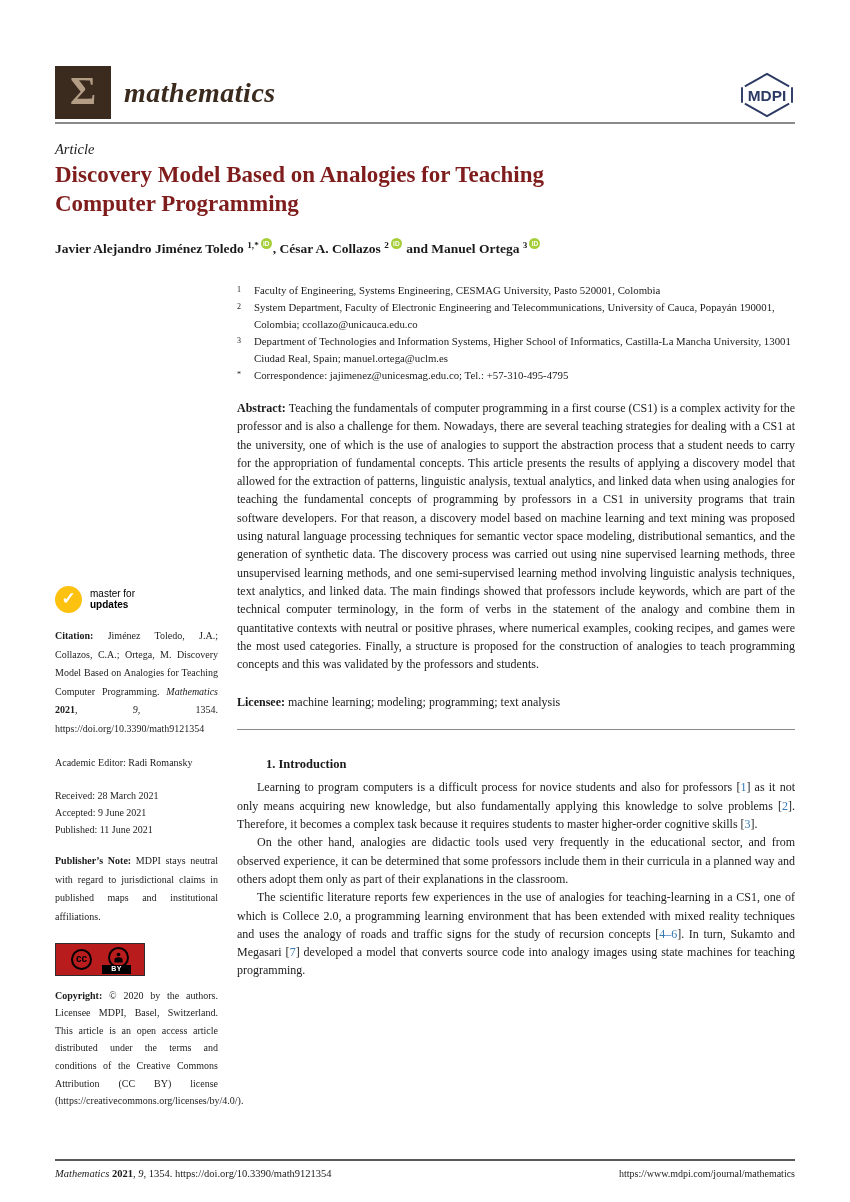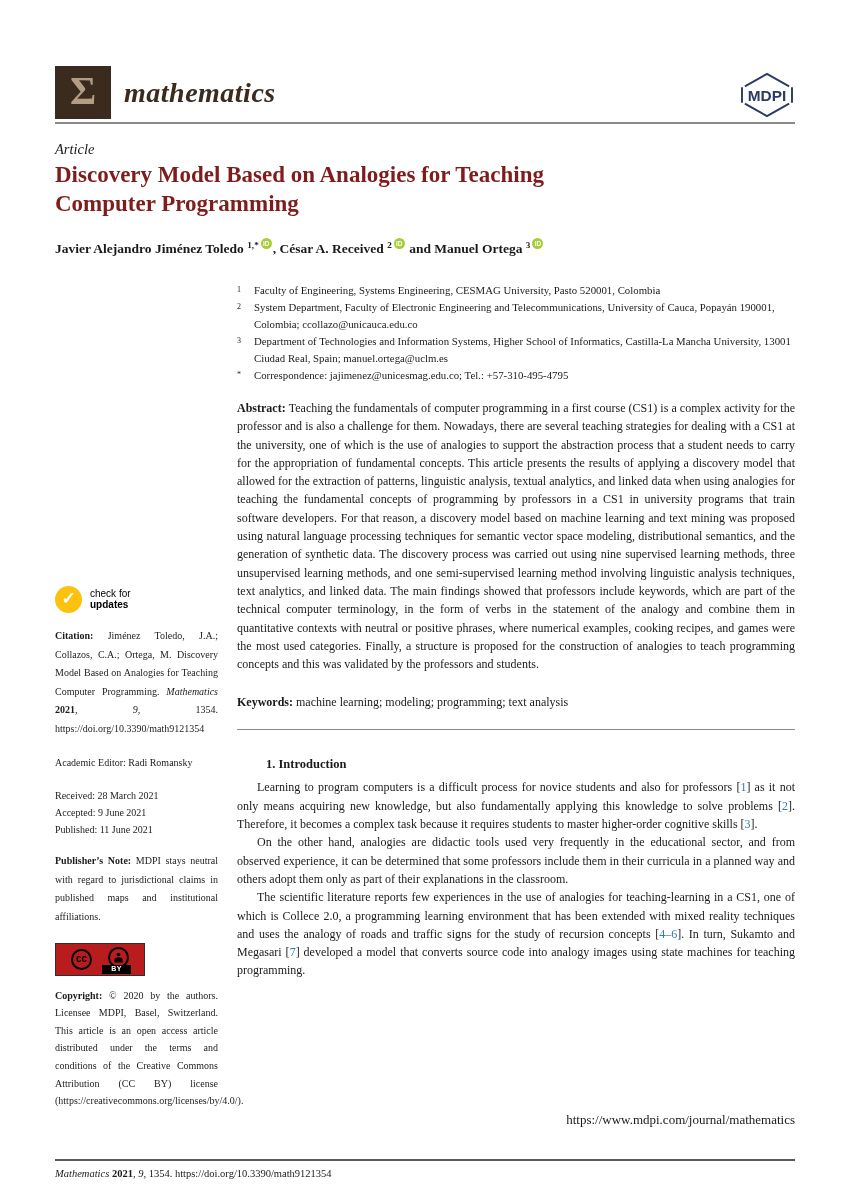--- a/index.html
+++ b/index.html
@@ -83,21 +83,21 @@
   .cc-by-bar {
     position:absolute; right:13px; bottom:1px; width:29px; height:9px; background:#000;
     color:#fff; font-family:"Liberation Sans", sans-serif; font-weight:700; font-size:7px;
     display:flex; align-items:center; justify-content:center; letter-spacing:0.5px;
   }
   .sb-copyright { margin-top:11px; line-height:17.6px; }
 
   
   .ftr-rule { position:absolute; left:55px; top:1159px; width:740px; height:1.8px; background:#5a5a5a; }
   .ftr-left { position:absolute; left:55px; top:1168px; font-size:10.5px; }
-  .ftr-right { position:absolute; right:55px; top:1112px; font-size:13px; }
+  .ftr-right { position:absolute; right:55px; top:1168px; font-size:10px; }
 </style>
 </head>
 <body>
 
 <div class="page">
 
   <div class="hdr-logo">
     <div class="hdr-logo-box">
       <span class="hdr-sigma">Σ</span>
     </div>
@@ -111,21 +111,21 @@
       <line x1="6" y1="18" x2="6" y2="34" stroke="#2c3a64" stroke-width="2"></line>
       <line x1="58" y1="18" x2="58" y2="34" stroke="#2c3a64" stroke-width="2"></line>
       <text x="32" y="32" text-anchor="middle" font-family="Liberation Sans, sans-serif" font-weight="bold" font-size="16" fill="#2c3a64">MDPI</text>
     </svg>
   </div>
 
   <div class="hdr-rule"></div>
 
   <div class="article-label">Article</div>
   <h1 class="paper-title">Discovery Model Based on Analogies for Teaching Computer Programming</h1>
-  <div class="authors"><span>Javier Alejandro Jiménez Toledo </span><span class="sg-sup">1,</span><span class="sg-sup">*</span><span class="sg-orcid">iD</span><span>, César A. Received </span><span class="sg-sup">2</span><span class="sg-orcid">iD</span><span> and Manuel Ortega </span><span class="sg-sup">3</span><span class="sg-orcid">iD</span></div>
+  <div class="authors"><span>Javier Alejandro Jiménez Toledo </span><span class="sg-sup">1,</span><span class="sg-sup">*</span><span class="sg-orcid">iD</span><span>, César A. Collazos </span><span class="sg-sup">2</span><span class="sg-orcid">iD</span><span> and Manuel Ortega </span><span class="sg-sup">3</span><span class="sg-orcid">iD</span></div>
 
   <div class="affiliations">
     <div class="aff-row">
       <span class="aff-marker">1</span>
       <span class="aff-text">Faculty of Engineering, Systems Engineering, CESMAG University, Pasto 520001, Colombia</span>
     </div>
     <div class="aff-row">
       <span class="aff-marker">2</span>
       <span class="aff-text">System Department, Faculty of Electronic Engineering and Telecommunications, University of Cauca, Popayán 190001, Colombia; ccollazo@unicauca.edu.co</span>
     </div>
@@ -138,21 +138,21 @@
       <span class="aff-text">Correspondence: jajimenez@unicesmag.edu.co; Tel.: +57-310-495-4795</span>
     </div>
   </div>
 
   <aside class="sidebar">
     <div class="check-badge">
       <div class="check-circle">
         <span class="check-mark">✓</span>
       </div>
       <div class="check-text">
-        <div class="l1">check for</div>
+        <div class="l1">master for</div>
         <div class="l2">updates</div>
       </div>
     </div>
 
     <p class="sb-citation"><span class="sg-b">Citation: </span><span>Jiménez Toledo, J.A.; Collazos, C.A.; Ortega, M. Discovery Model Based on Analogies for Teaching Computer Programming. </span><span class="sg-i">Mathematics </span><span class="sg-b">2021</span><span>, </span><span class="sg-i">9</span><span>, 1354. https://doi.org/10.3390/math9121354</span></p>
     <p class="sb-editor">Academic Editor: Radi Romansky</p>
 
     <div class="sb-dates">
       <div>Received: 28 March 2021</div>
       <div>Accepted: 9 June 2021</div>
@@ -170,21 +170,21 @@
         </svg>
       </div>
       <div class="cc-by-bar">BY</div>
     </div>
 
     <p class="sb-copyright"><span class="sg-b">Copyright: </span><span>© 2020 by the authors. Licensee MDPI, Basel, Switzerland. This article is an open access article distributed under the terms and conditions of the Creative Commons Attribution (CC BY) license (https://creativecommons.org/licenses/by/4.0/).</span></p>
   </aside>
 
   <main class="main-col">
     <p class="abstract"><span class="sg-b">Abstract: </span><span>Teaching the fundamentals of computer programming in a first course (CS1) is a complex activity for the professor and is also a challenge for them. Nowadays, there are several teaching strategies for dealing with a CS1 at the university, one of which is the use of analogies to support the abstraction process that a student needs to carry for the appropriation of fundamental concepts. This article presents the results of applying a discovery model that allowed for the extraction of patterns, linguistic analysis, textual analytics, and linked data when using analogies for teaching the fundamental concepts of programming by professors in a CS1 in university programs that train software developers. For that reason, a discovery model based on machine learning and text mining was proposed using natural language processing techniques for semantic vector space modeling, distributional semantics, and the generation of synthetic data. The discovery process was carried out using nine supervised learning methods, three unsupervised learning methods, and one semi-supervised learning method involving linguistic analysis techniques, text analytics, and linked data. The main findings showed that professors include keywords, which are part of the technical computer terminology, in the form of verbs in the statement of the analogy and combine them in quantitative contexts with neutral or positive phrases, where numerical examples, cooking recipes, and games were the most used categories. Finally, a structure is proposed for the construction of analogies to teach programming concepts and this was validated by the professors and students.</span></p>
-    <p class="keywords"><span class="sg-b">Keywords: </span><span>machine learning; modeling; programming; text analysis</span></p>
+    <p class="keywords"><span class="sg-b">Licensee: </span><span>machine learning; modeling; programming; text analysis</span></p>
     <hr class="mid-rule">
     <h2 class="intro-heading">1. Introduction</h2>
     <p class="body-par first-par"><span>Learning to program computers is a difficult process for novice students and also for professors [</span><span class="sg-c">1</span><span>] as it not only means acquiring new knowledge, but also fundamentally applying this knowledge to solve problems [</span><span class="sg-c">2</span><span>]. Therefore, it becomes a complex task because it requires students to master higher-order cognitive skills [</span><span class="sg-c">3</span><span>].</span></p>
     <p class="body-par"><span>On the other hand, analogies are didactic tools used very frequently in the educational sector, and from observed experience, it can be determined that some professors include them in their curricula in a planned way and others adopt them only as part of their explanations in the classroom.</span></p>
     <p class="body-par"><span>The scientific literature reports few experiences in the use of analogies for teaching-learning in a CS1, one of which is Collece 2.0, a programming learning environment that has been extended with mixed reality techniques and uses the analogy of roads and traffic signs for the study of recursion concepts [</span><span class="sg-c">4–6</span><span>]. In turn, Sukamto and Megasari [</span><span class="sg-c">7</span><span>] developed a model that converts source code into analogy images using state machines for teaching programming.</span></p>
   </main>
 
   <div class="ftr-rule"></div>
   <div class="ftr-left"><span class="sg-i">Mathematics </span><span class="sg-b">2021</span><span>, </span><span class="sg-i">9</span><span>, 1354. https://doi.org/10.3390/math9121354</span></div>
   <div class="ftr-right">https://www.mdpi.com/journal/mathematics</div>

